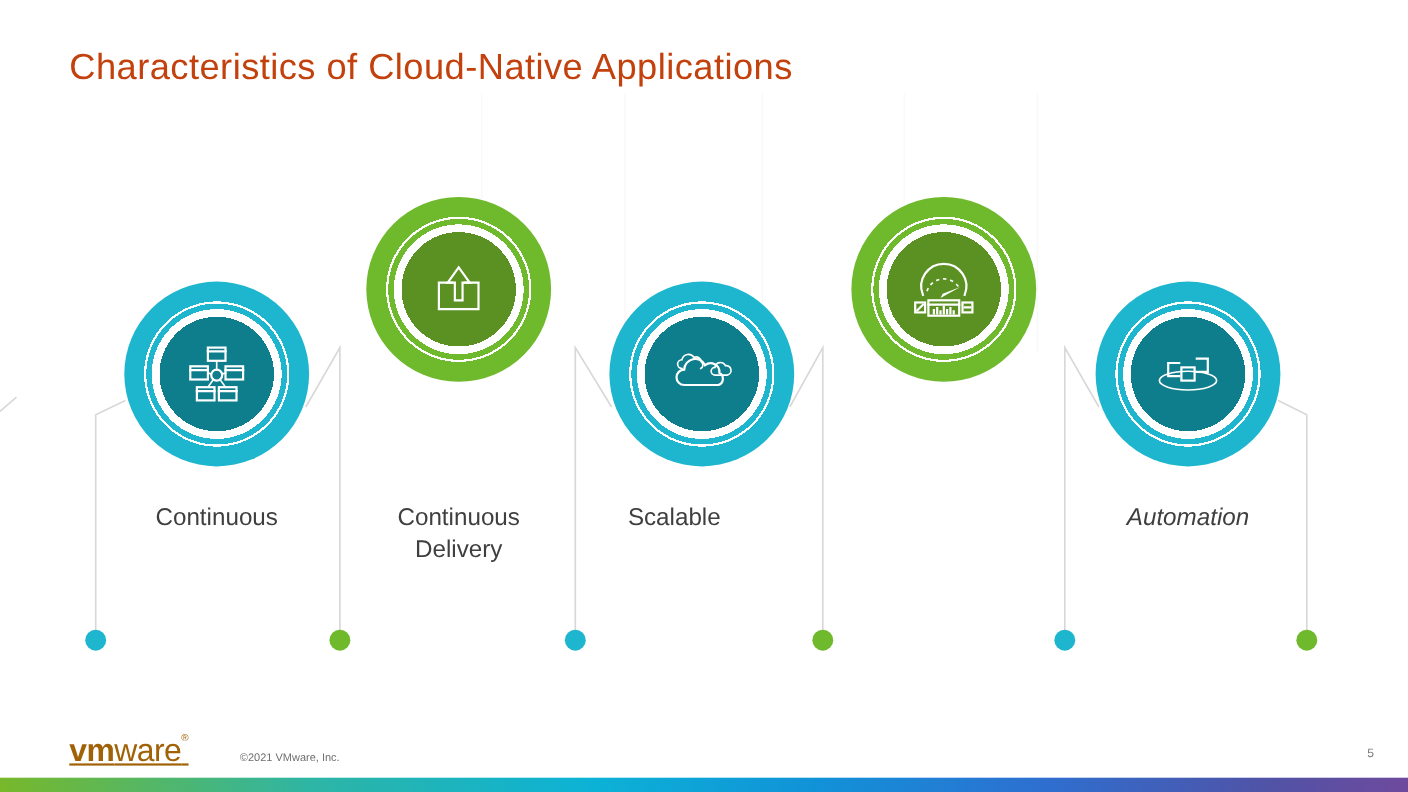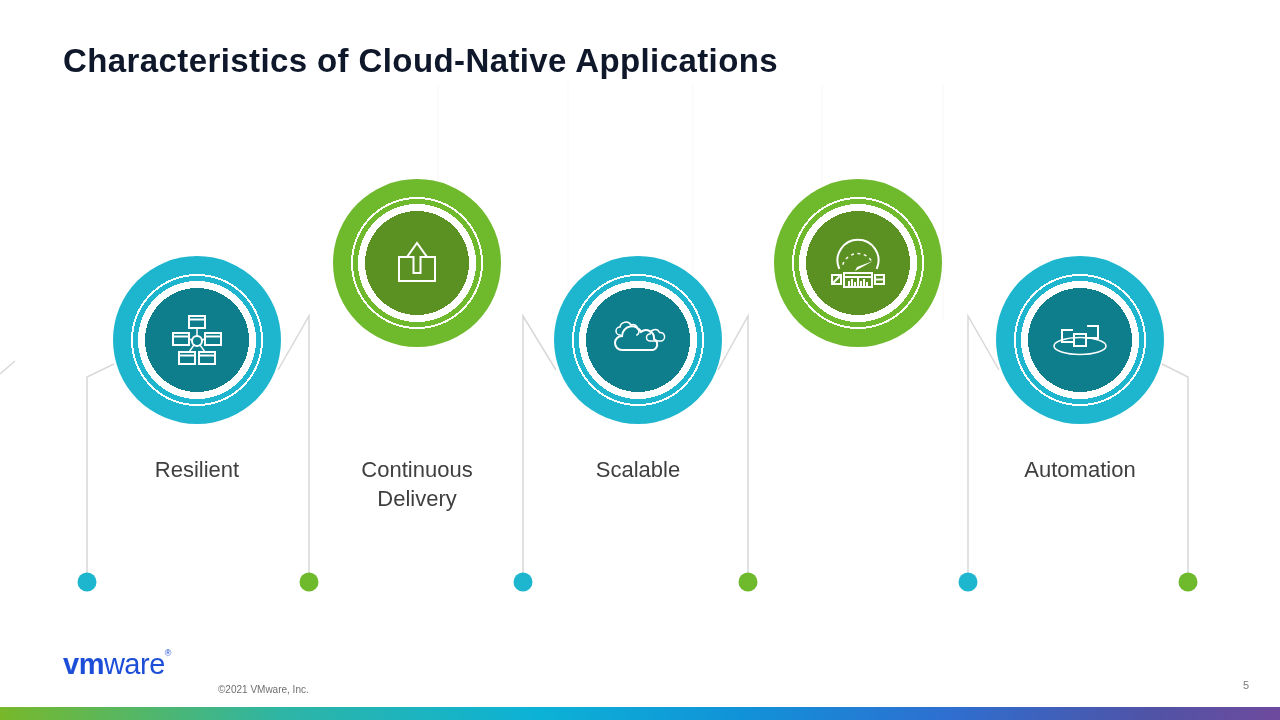--- a/index.html
+++ b/index.html
@@ -1,20 +1,20 @@
 <!DOCTYPE html>
 <html><head>
 <meta charset="utf-8">
 <style>
   html,body{margin:0;padding:0;}
   body{font-family:"Liberation Sans", sans-serif; background:#ffffff;}
   .slide{position:relative;width:1280px;height:720px;background:#ffffff;overflow:hidden;}
 
-  .title{position:absolute;left:63px;top:42px;margin:0;font-size:33px;font-weight:700;
-         letter-spacing:.4px;color:#0f172a;}
+  .title{position:absolute;left:63px;top:42px;margin:0;font-size:33px;font-weight:400;
+         letter-spacing:.4px;color:#c2410c;}
 
   
   .connectors{position:absolute;left:0;top:0;width:1280px;height:720px;}
 
   
   .node{position:absolute;width:168px;height:168px;}
   .ring{position:absolute;left:0;top:0;width:168px;height:168px;border-radius:50%;}
   .ring.cyan{background:radial-gradient(closest-side,
       #0e7e8d 0 52px, #ffffff 52px 59px, #1db6ce 59px 64px,
       #ffffff 64px 66px, #1db6ce 66px 100%);}
@@ -23,21 +23,21 @@
       #ffffff 64px 66px, #6fb92c 66px 100%);}
   .node svg.icon{position:absolute;left:52px;top:52px;width:64px;height:64px;}
   .icon *{stroke:#ffffff;fill:none;stroke-width:2;stroke-linecap:square;}
   .icon .thin{stroke-width:1.5;}
   .icon .fillw{fill:#ffffff;stroke:none;}
 
   .label{position:absolute;top:455px;width:170px;text-align:center;
          font-size:22px;line-height:29px;color:#3f3f3f;font-weight:400;}
 
   
-  .logo{position:absolute;left:63px;top:648px;font-size:29px;color:#1d4ed8;letter-spacing:-0.5px;}
+  .logo{position:absolute;left:63px;top:666px;font-size:29px;color:#a16207;letter-spacing:-0.5px;text-decoration:underline;}
   .logo b{font-weight:700;}
   .logo sup{font-size:9px;vertical-align:18px;letter-spacing:0;}
   .copyright{position:absolute;left:218px;top:684px;font-size:10px;color:#6f6f6f;}
   .pagenum{position:absolute;left:1243px;top:679px;font-size:11px;color:#7a7a7a;}
   .bottombar{position:absolute;left:0;bottom:0;width:1280px;height:13px;
      background:linear-gradient(90deg,#78b82a 0%,#2eb5a5 22%,#0cb2d6 42%,
        #1192d8 58%,#2e6fd0 74%,#5053a6 90%,#6e4a9d 100%);}
 </style>
 </head>
 <body>
@@ -87,40 +87,40 @@
           <line x1="8" y1="28.5" x2="24" y2="28.5"></line>
         <rect x="40" y="25" width="16" height="12"></rect>
           <line x1="40" y1="28.5" x2="56" y2="28.5"></line>
         <rect x="14" y="44" width="16" height="12"></rect>
           <line x1="14" y1="47.5" x2="30" y2="47.5"></line>
         <rect x="34" y="44" width="16" height="12"></rect>
           <line x1="34" y1="47.5" x2="50" y2="47.5"></line>
       </g>
     </svg>
   </div>
-  <div class="label" style="left:112px;">Resilient</div>
+  <div class="label" style="left:112px;">Continuous</div>
 
   <div class="node" style="left:333px;top:179px;">
     <div class="ring green"></div>
     <svg class="icon" viewBox="0 0 64 64">
       <path d="M26 26 H14 V50 H50 V26 H38"></path>
       <path d="M28.5 42 V26 H22 L32 12 L42 26 H35.5 V42 Z"></path>
     </svg>
   </div>
   <div class="label" style="left:332px;text-align:center;">Continuous Delivery</div>
 
   <div class="node" style="left:554px;top:256px;">
     <div class="ring cyan"></div>
     <svg class="icon" viewBox="0 0 64 64">
       <path class="thin" d="M14 27 a4 4 0 0 1 0 -8 a6 6 0 0 1 11 -2 a4.5 4.5 0 0 1 6.5 4 a3.5 3.5 0 0 1 -0.5 6"></path>
       <path class="thin" d="M44 33 a3.5 3.5 0 0 1 0 -7 a5 5 0 0 1 9.5 -1.5 a4 4 0 0 1 1.5 8.5 Z"></path>
       <path d="M16 42 a7 7 0 0 1 0 -14 a10 10 0 0 1 19 -4 a8 8 0 0 1 13 7 a6 6 0 0 1 -1 11 Z"></path>
     </svg>
   </div>
-  <div class="label" style="left:553px;">Scalable</div>
+  <div class="label" style="left:528px;">Scalable</div>
 
   <div class="node" style="left:774px;top:179px;">
     <div class="ring green"></div>
     <svg class="icon" viewBox="0 0 64 64">
       <path d="M13 37 A 20.5 20.5 0 1 1 51 37"></path>
       <path class="thin" d="M17 33 A 16 16 0 0 1 47 33" stroke-dasharray="1.5 5"></path>
       <path class="fillw" d="M29 40 L47 30 L31 36 Z"></path>
       <g class="thin">
         <rect x="18" y="42" width="28" height="14"></rect>
         <line x1="18" y1="46" x2="46" y2="46"></line>
@@ -141,20 +141,20 @@
 
   <div class="node" style="left:996px;top:256px;">
     <div class="ring cyan"></div>
     <svg class="icon" viewBox="0 0 64 64">
       <ellipse cx="32" cy="38" rx="26" ry="8.5" class="thin"></ellipse>
       <path d="M24 22 H14 V34 H24"></path>
       <path d="M40 18 H50 V30 H40"></path>
       <rect x="26" y="26" width="12" height="12"></rect>
     </svg>
   </div>
-  <div class="label" style="left:995px;">Automation</div>
+  <div class="label" style="left:995px;font-style:italic;">Automation</div>
 
   <div class="logo"><b>vm</b><span>ware</span><sup>®</sup></div>
   <div class="copyright">©2021 VMware, Inc.</div>
   <div class="pagenum">5</div>
   <div class="bottombar"></div>
 
 </div>
 
 </body></html>

